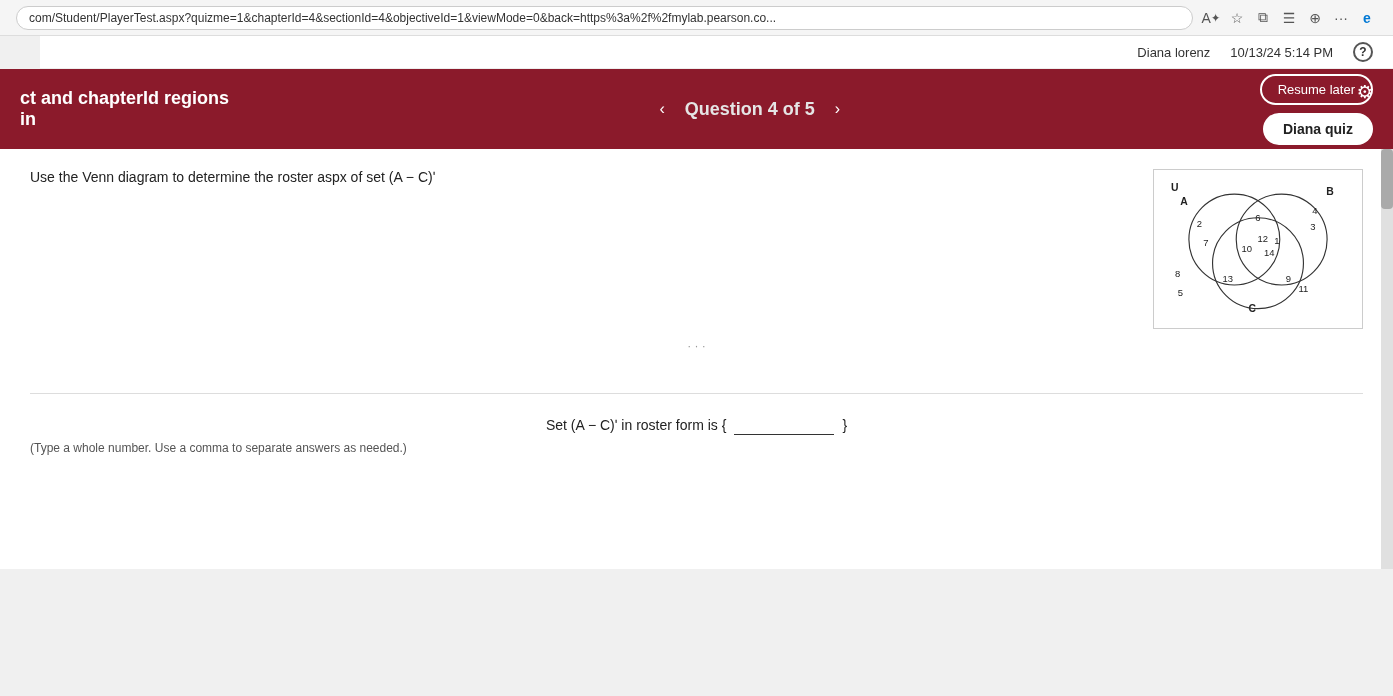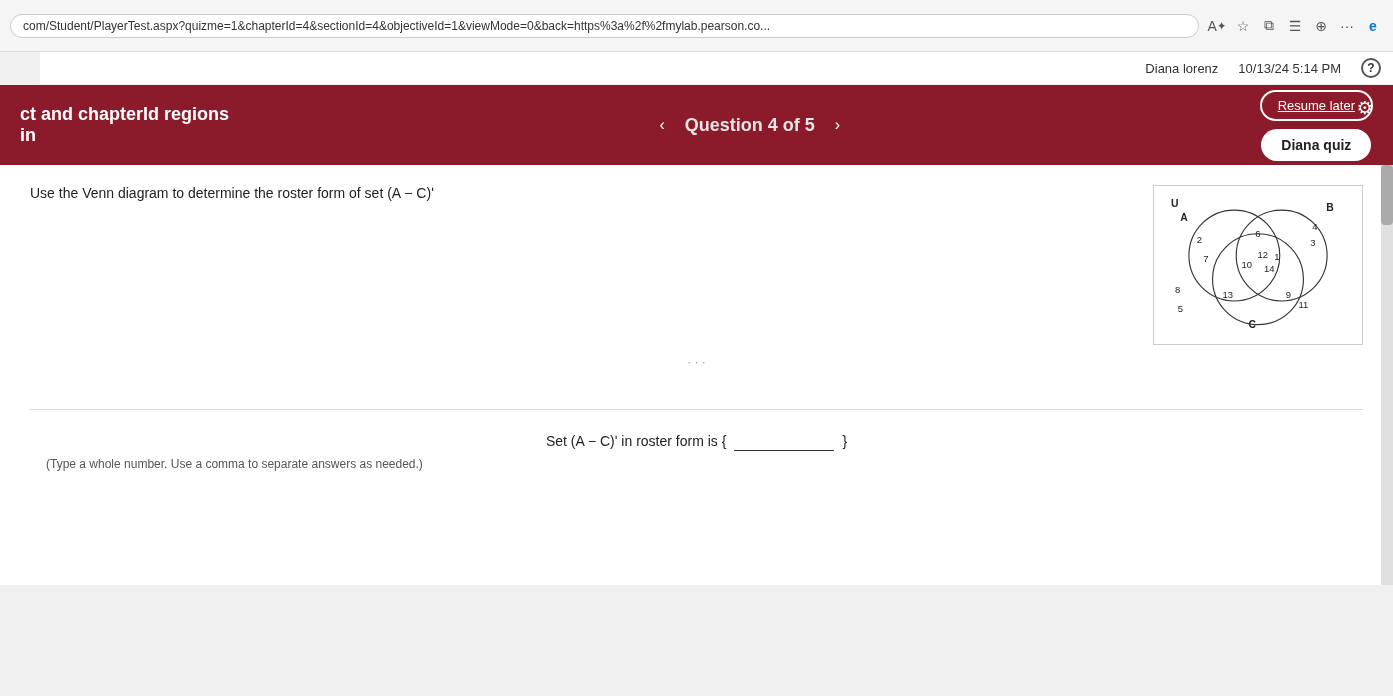--- a/index.html
+++ b/index.html
@@ -8,25 +8,25 @@
       background: #f0f0f0;
       width: 1393px;
       min-height: 696px;
       overflow: hidden;
     }
 
     
     .browser-bar {
       background: #f5f5f5;
       border-bottom: 1px solid #ddd;
-      padding: 6px 10px;
+      padding: 6px 16px;
       display: flex;
       align-items: center;
       gap: 8px;
-      height: 52px;
+      height: 36px;
     }
     .url-bar {
       flex: 1;
       background: white;
       border: 1px solid #ccc;
       border-radius: 20px;
       padding: 4px 12px;
       font-size: 12px;
       color: #333;
       overflow: hidden;
@@ -46,21 +46,21 @@
       display: flex;
       align-items: center;
       justify-content: center;
       cursor: pointer;
       border-radius: 4px;
     }
 
     
     .info-bar {
       background: white;
-      padding: 6px 12px;
+      padding: 6px 20px;
       display: flex;
       justify-content: flex-end;
       align-items: center;
       gap: 20px;
       font-size: 13px;
       color: #333;
       border-bottom: 1px solid #eee;
       margin-left: 40px;
     }
     .info-bar .help-icon {
@@ -120,22 +120,21 @@
       text-align: left;
       font-size: 13px;
       color: white;
       line-height: 1.6;
       margin-right: 20px;
     }
     .quiz-actions {
       display: flex;
       flex-direction: column;
       gap: 8px;
-      align-items: center;
-      text-decoration: underline;
+      align-items: flex-end;
     }
     .btn-resume {
       background: none;
       border: 2px solid white;
       color: white;
       padding: 6px 16px;
       border-radius: 20px;
       cursor: pointer;
       font-size: 13px;
       white-space: nowrap;
@@ -217,21 +216,20 @@
       border-bottom: 1px solid #333;
       width: 100px;
       font-size: 14px;
       outline: none;
       padding: 2px 4px;
     }
     .answer-hint {
       font-size: 12px;
       color: #555;
       margin-top: 4px;
-      margin-left: 16px;
     }
 
     .divider-dots {
       text-align: center;
       color: #999;
       font-size: 12px;
       margin: 10px 0;
     }
 
     
@@ -292,21 +290,21 @@
 
   <div class="quiz-actions">
     <button class="btn-resume">Resume later</button>
     <button class="btn-submit">Diana quiz</button>
   </div>
 </div>
 
 <div class="main-content">
   <div class="question-area">
     <div class="question-text-area">
-      <p class="question-instruction">Use the Venn diagram to determine the roster form of set (A − C)ʹ</p>
+      <p class="question-instruction">Use the Venn diagram to determine the roster aspx of set (A − C)ʹ</p>
     </div>
 
     <div class="venn-container">
       <svg class="venn-svg" viewBox="0 0 200 150">
 
         <text x="8" y="14" font-size="11" font-weight="bold" fill="#222">U</text>
 
         <text x="18" y="28" font-size="11" font-weight="bold" fill="#222">A</text>
 
         <text x="172" y="18" font-size="11" font-weight="bold" fill="#222">B</text>

